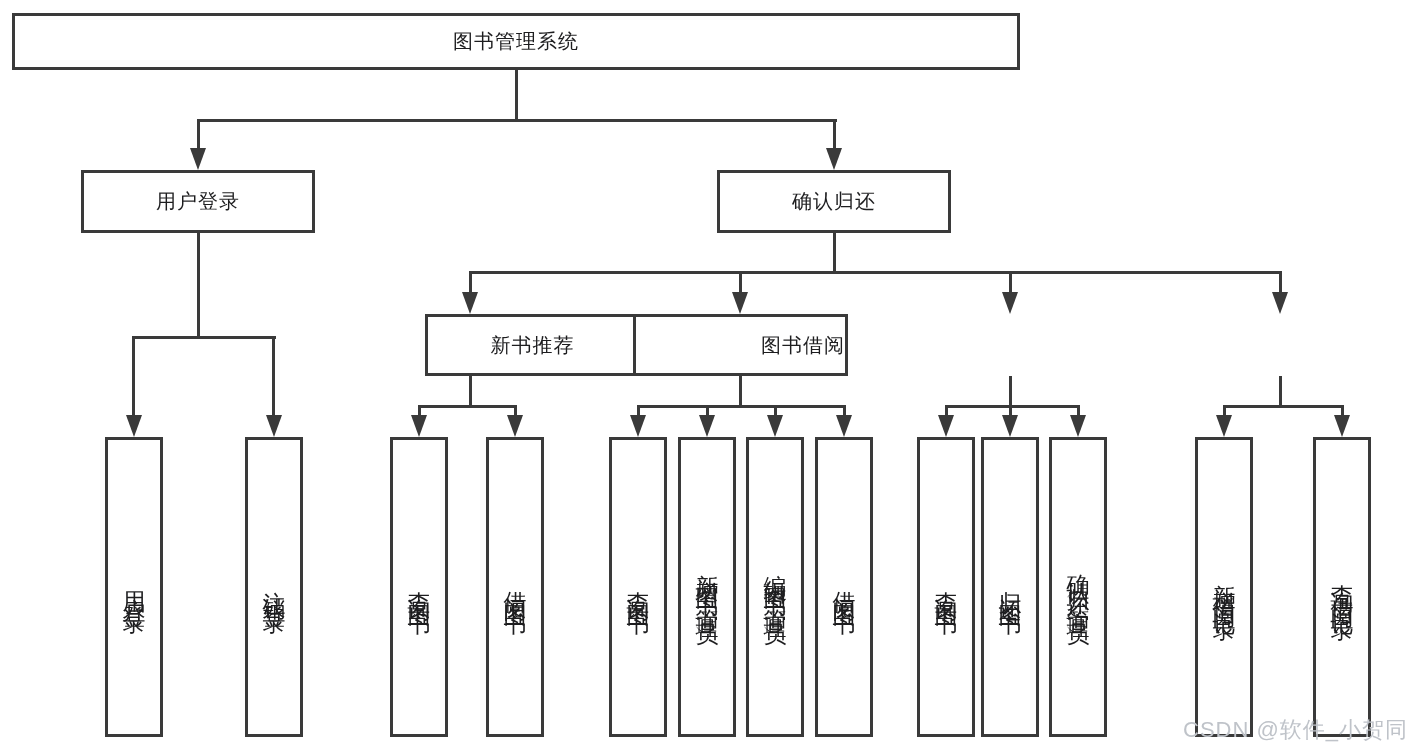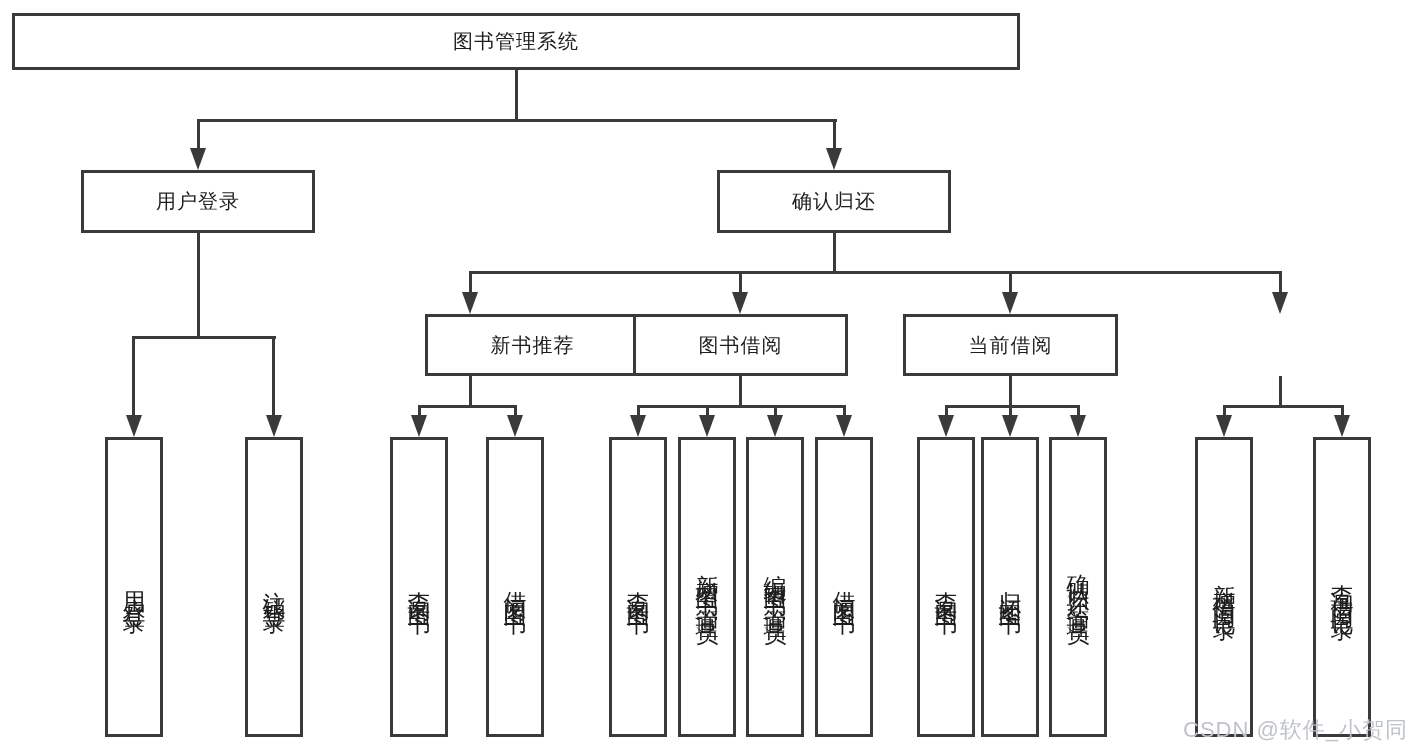--- a/index.html
+++ b/index.html
@@ -82,25 +82,22 @@
   <div class="hbox" style="left:81px; top:170px; width:234px; height:63px;">
     <span>用户登录</span>
   </div>
   <div class="hbox" style="left:717px; top:170px; width:234px; height:63px;">
     <span>确认归还</span>
   </div>
 
   <div class="hbox" style="left:381px; top:314px; width:215px; height:62px;margin-left:44px;">
     <span>新书推荐</span>
   </div>
-  <div class="hbox" style="left:633px; top:314px; width:215px; height:62px;">
+  <div class="hbox" style="left:633px; top:314px; width:215px; height:62px;justify-content:flex-end;">
     <span>图书借阅</span>
-  </div>
-  <div class="hbox" style="left:903px; top:314px; width:215px; height:62px;">
-    <span>当前借阅</span>
   </div>
 
   <div class="vbox" style="left:105px;">
     <span>用户登录</span>
   </div>
   <div class="vbox" style="left:245px;">
     <span>注销登录</span>
   </div>
 
   <div class="vbox" style="left:390px;">

